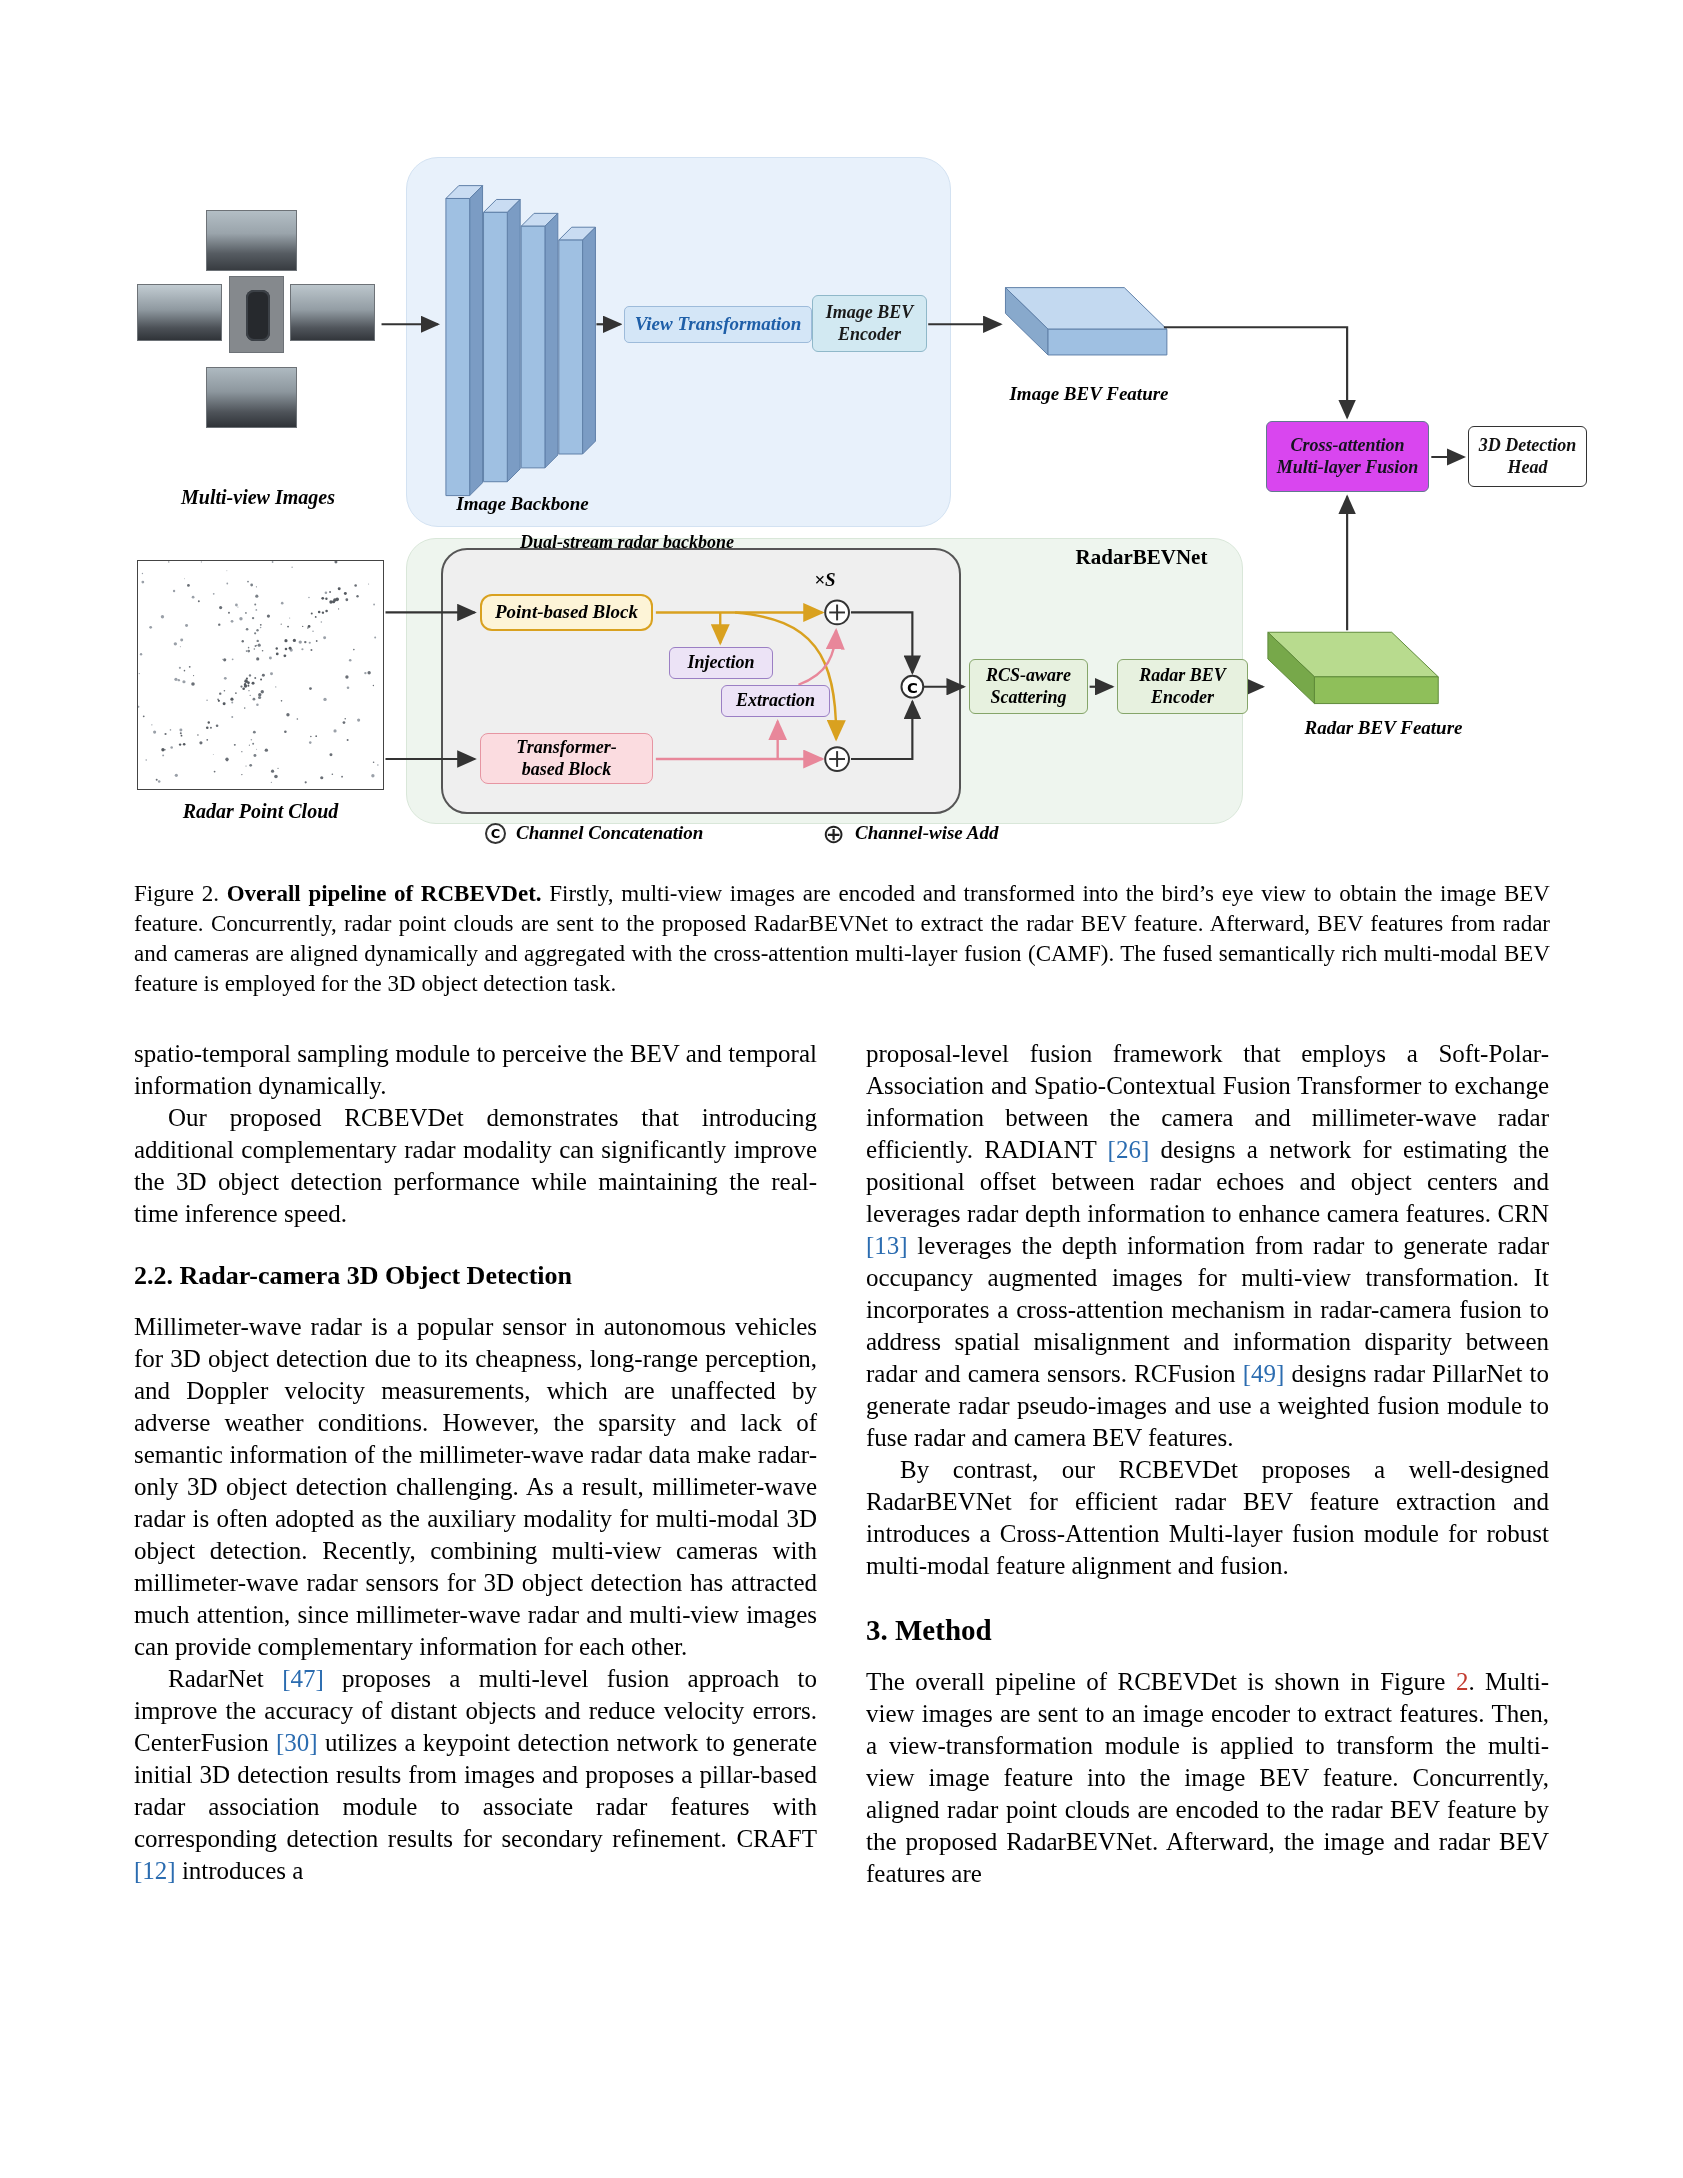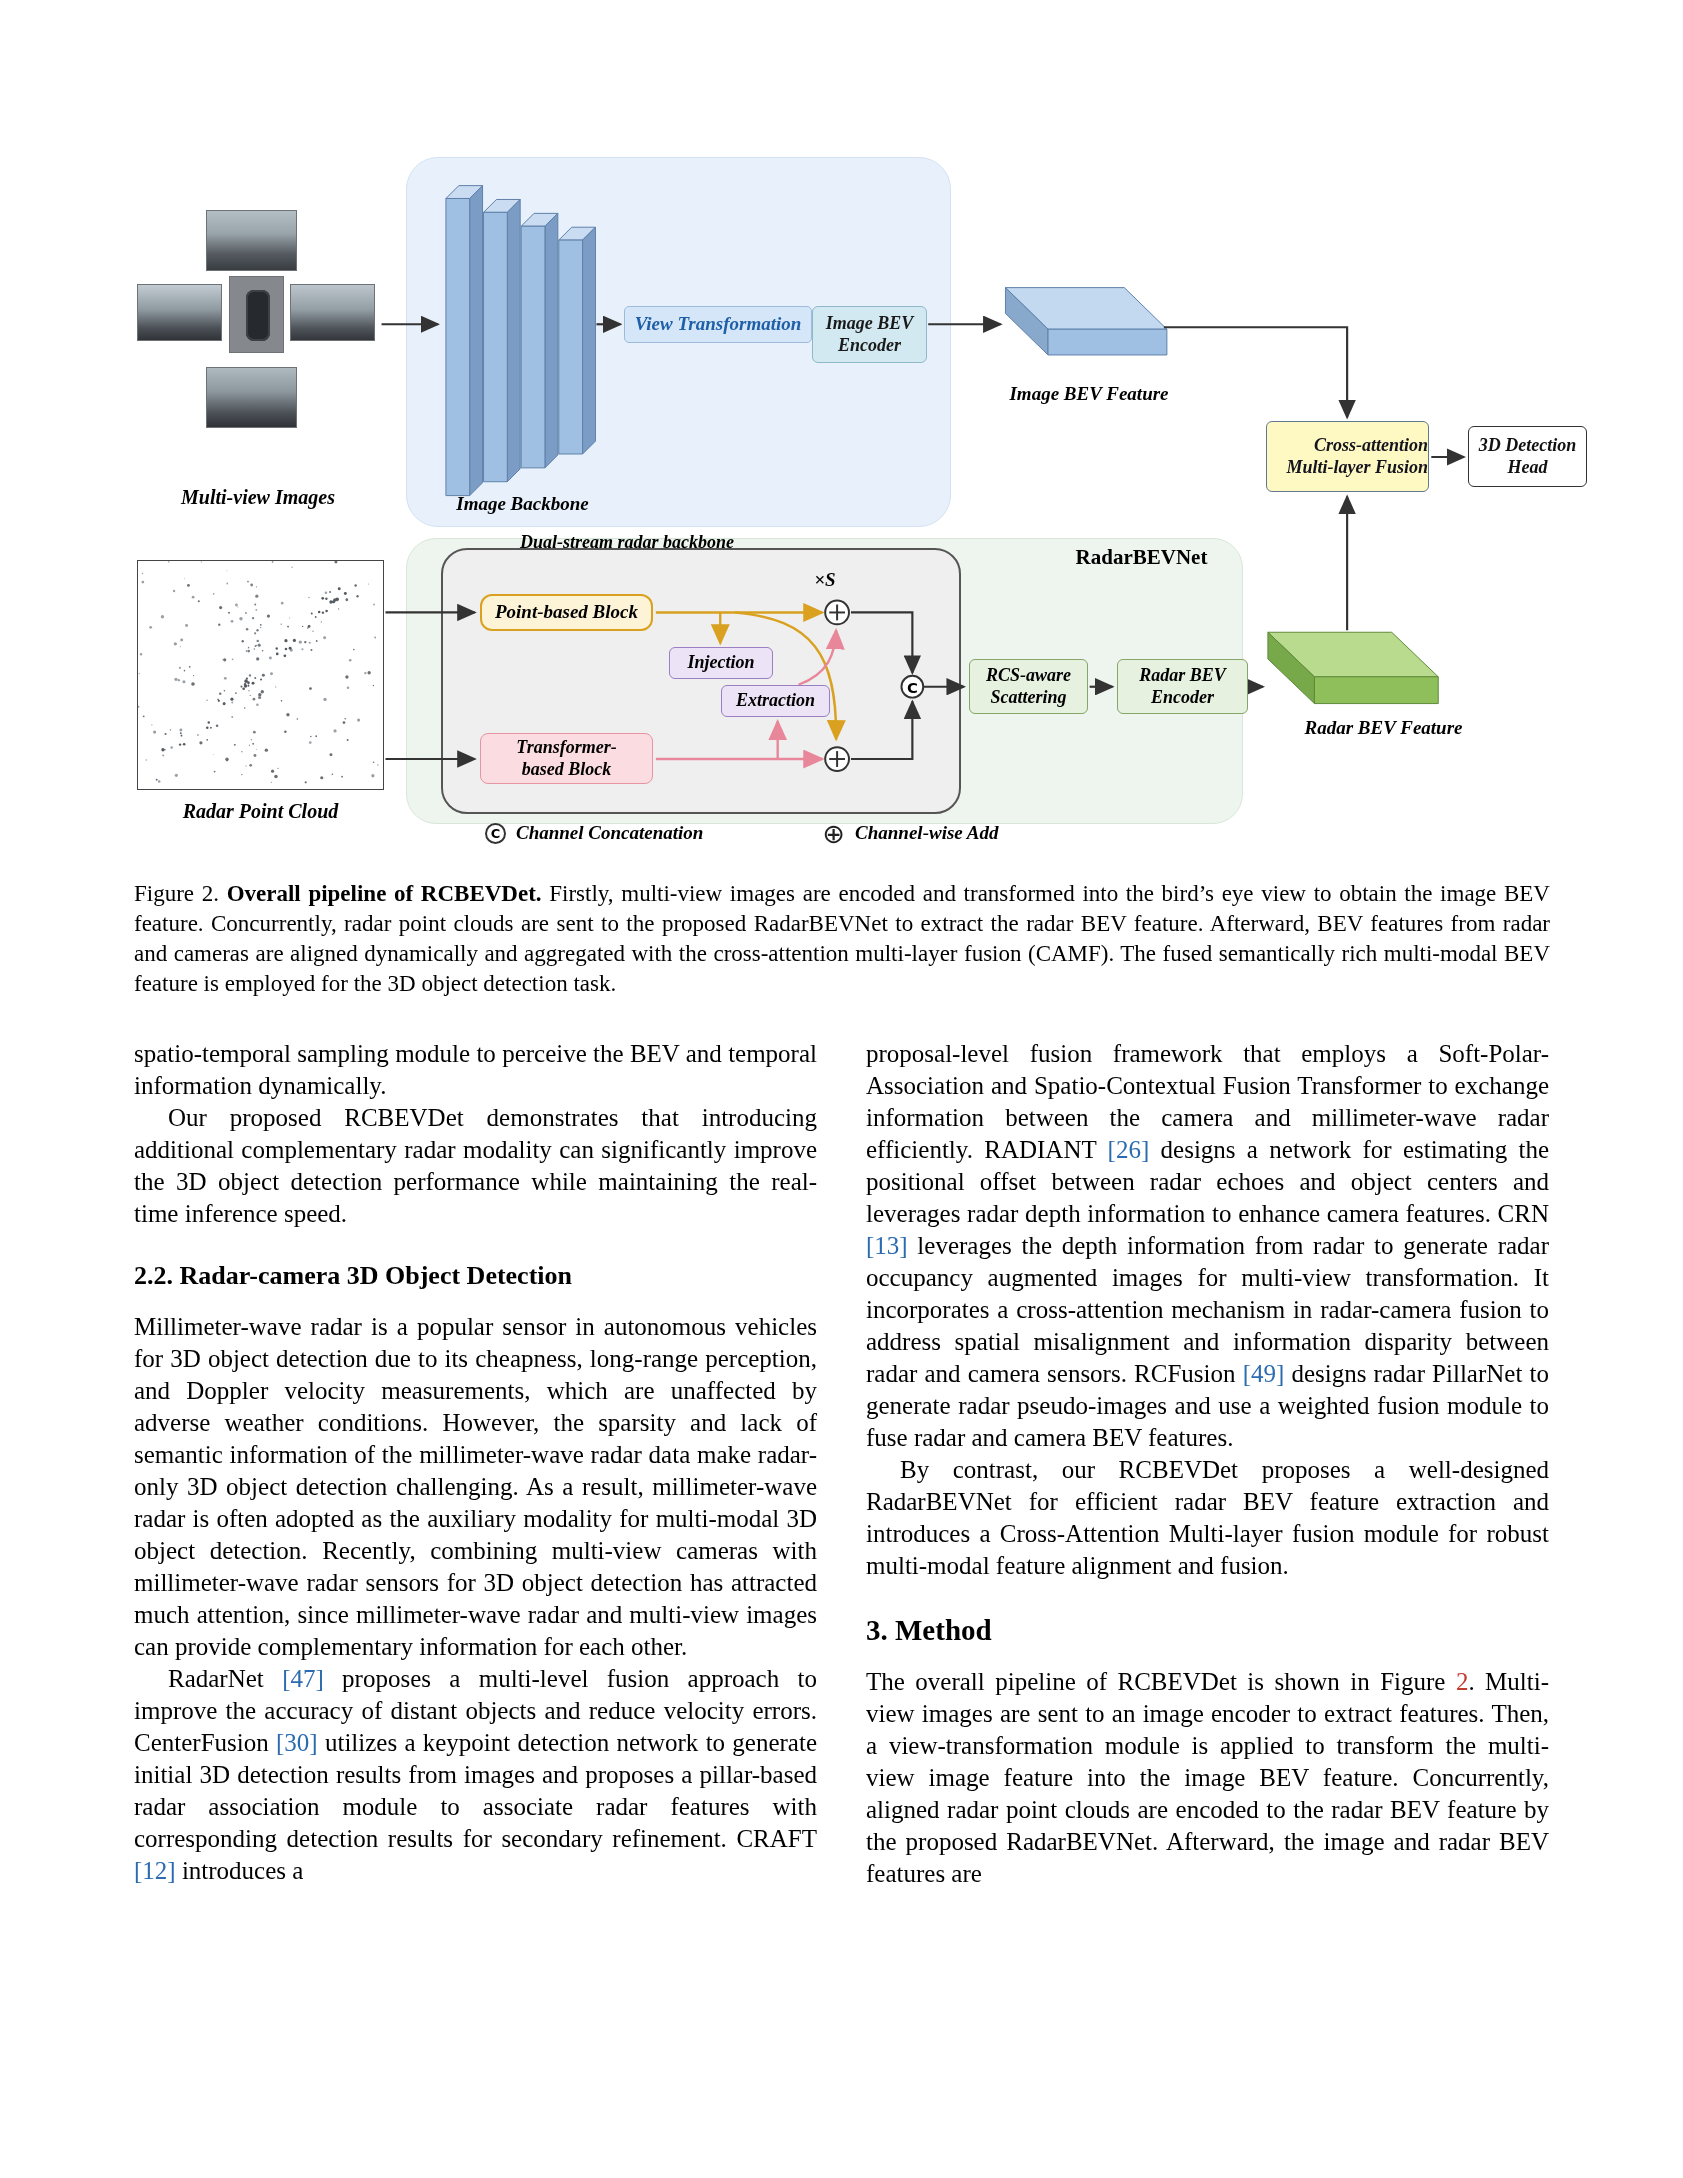--- a/index.html
+++ b/index.html
@@ -11,22 +11,22 @@
   .panel{position:absolute;box-sizing:border-box;}
   .panel-blue{left:277px;top:18px;width:545px;height:370px;background:#e8f1fb;border:1px solid #d3e2f2;border-radius:32px;z-index:0;}
   .panel-green{left:277px;top:399px;width:837px;height:286px;background:#eef5ee;border:1px solid #d9e7d9;border-radius:30px;z-index:0;}
   .panel-gray{left:312px;top:409px;width:520px;height:266px;background:#efefef;border:2px solid #555;border-radius:26px;z-index:1;}
   .fig-svg{position:absolute;left:0;top:0;z-index:2;}
 
   .fbox{position:absolute;display:flex;flex-direction:column;align-items:center;justify-content:center;
         font-weight:bold;font-style:italic;font-size:18px;line-height:1.18;text-align:center;
         border-radius:6px;box-sizing:border-box;z-index:3;}
   .vt{left:495px;top:167px;width:188px;height:37px;background:#d4e6f7;border:1px solid #9dbbda;border-radius:5px;color:#1f5fa8;font-size:19px;}
-  .enc{left:683px;top:167px;width:115px;height:57px;background:#d2e9f2;border:1px solid #8fb8c9;color:#1a1a1a;}
-  .fusion{left:1137px;top:282px;width:163px;height:71px;background:#fef9c3;border:1.5px solid #62788f;color:#14141e;align-items:flex-end;}
+  .enc{left:683px;top:156px;width:115px;height:57px;background:#d2e9f2;border:1px solid #8fb8c9;color:#1a1a1a;}
+  .fusion{left:1137px;top:282px;width:163px;height:71px;background:#d946ef;border:1.5px solid #62788f;color:#14141e;}
   .headbox{left:1339px;top:287px;width:119px;height:61px;background:#ffffff;border:1.5px solid #333;color:#111;}
   .pblock{left:351px;top:455px;width:173px;height:37px;background:#fdf4d7;border:2px solid #d9a11f;border-radius:12px;font-size:19px;}
   .inj{left:540px;top:508px;width:104px;height:32px;background:#ece3f6;border:1.5px solid #9b7fc4;}
   .ext{left:592px;top:546px;width:109px;height:32px;background:#ece3f6;border:1.5px solid #9b7fc4;}
   .tblock{left:351px;top:594px;width:173px;height:51px;background:#fbdce0;border:1.5px solid #e695a2;border-radius:8px;}
   .rcs{left:840px;top:520px;width:119px;height:55px;background:#e7f1df;border:1.5px solid #85a569;}
   .renc{left:988px;top:520px;width:131px;height:55px;background:#e7f1df;border:1.5px solid #85a569;}
 
   .flabel{position:absolute;font-weight:bold;font-style:italic;font-size:20px;text-align:center;z-index:3;}
   .lbl-multiview{left:18px;top:307px;width:222px;margin-top:40px;}

